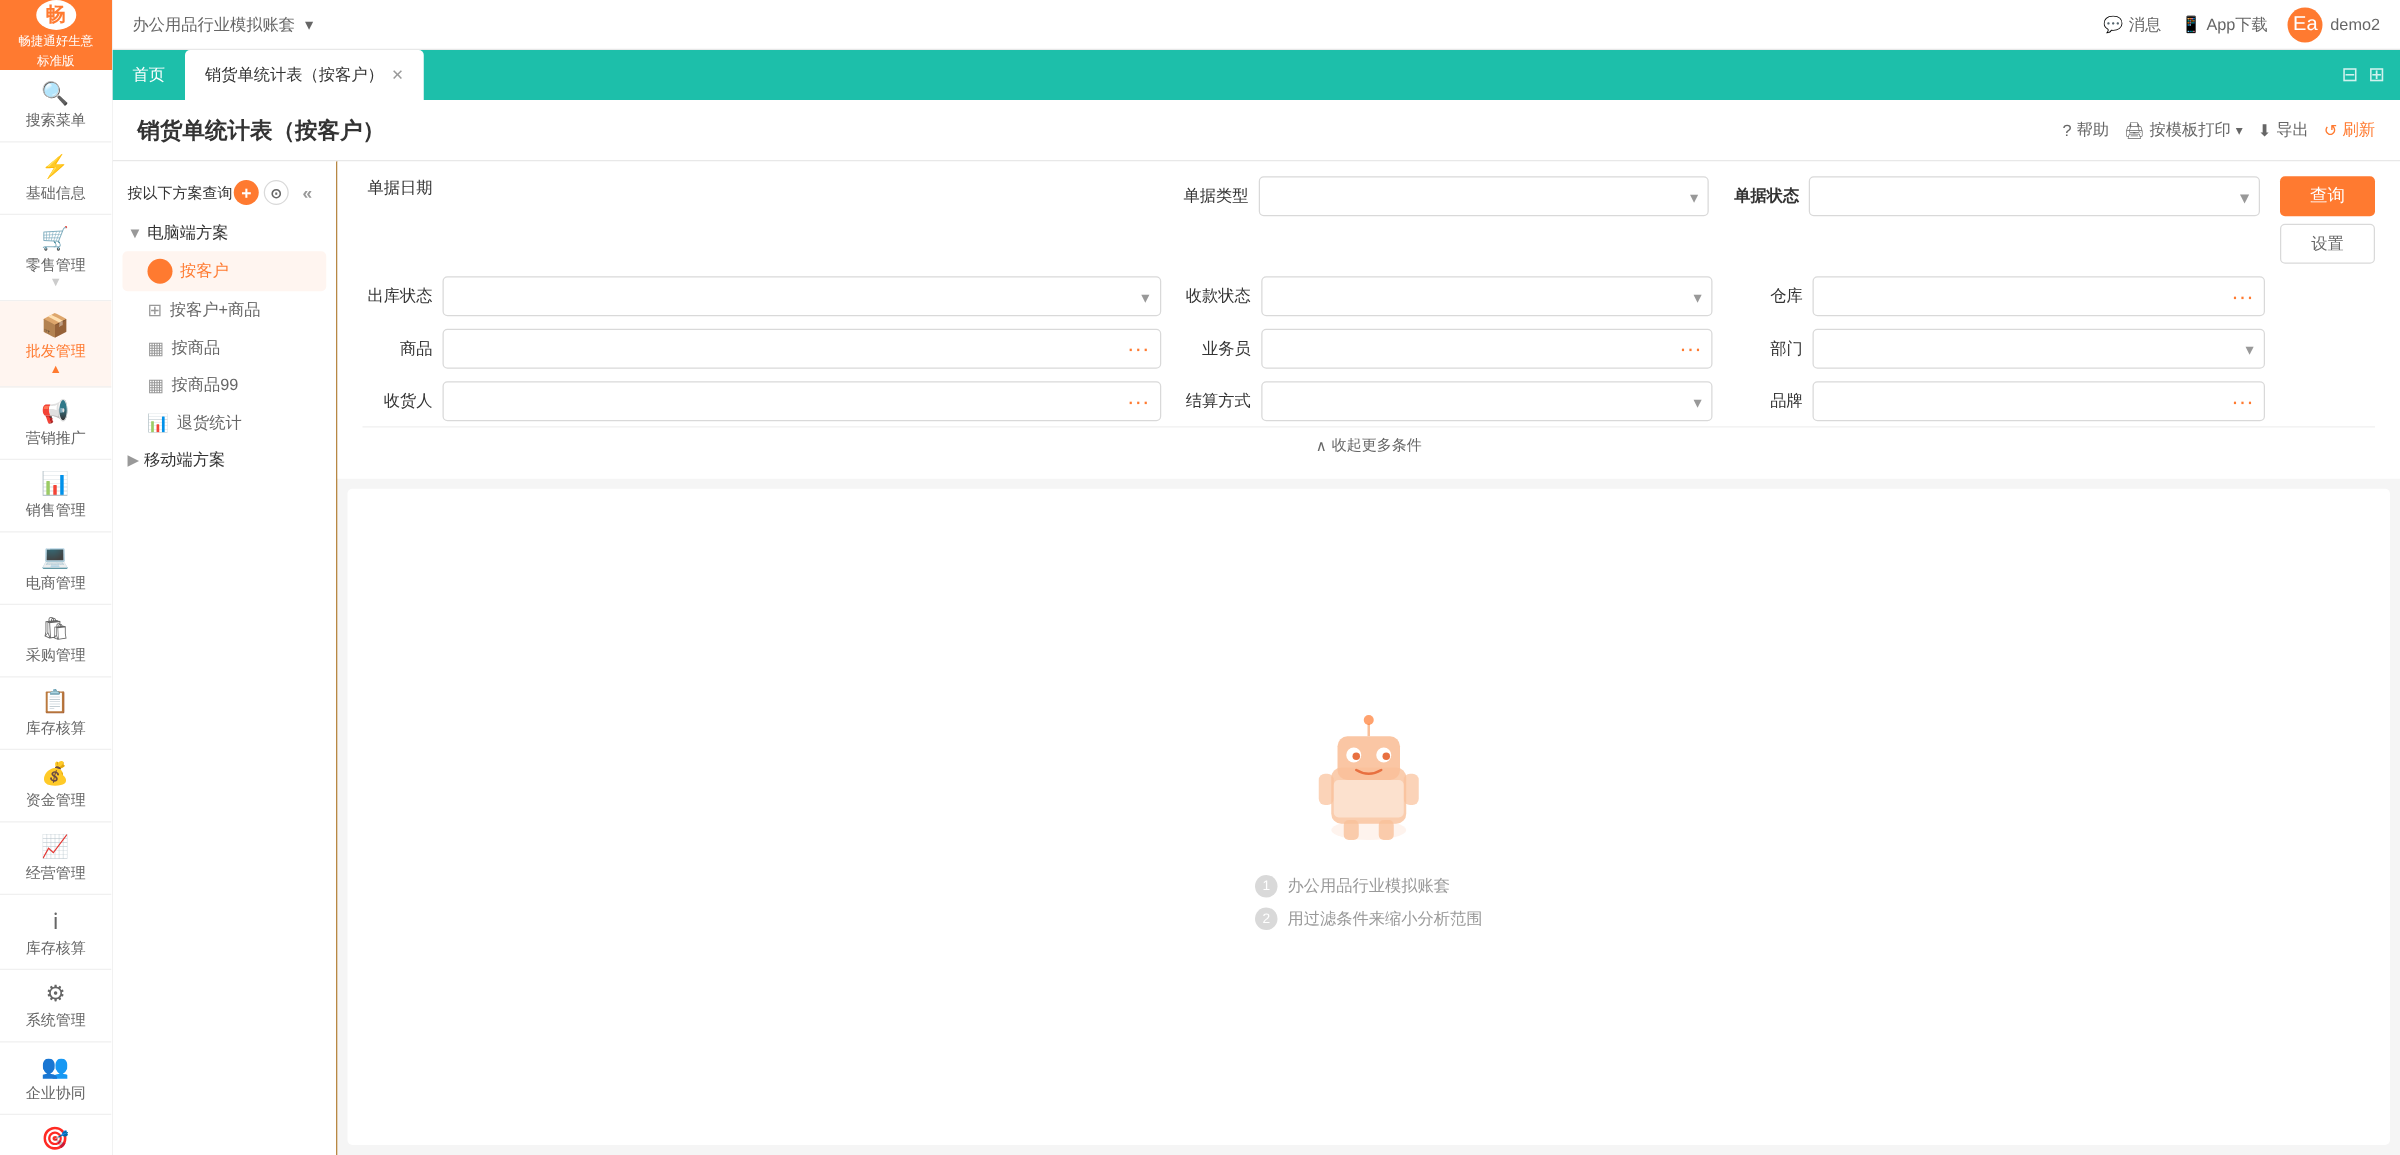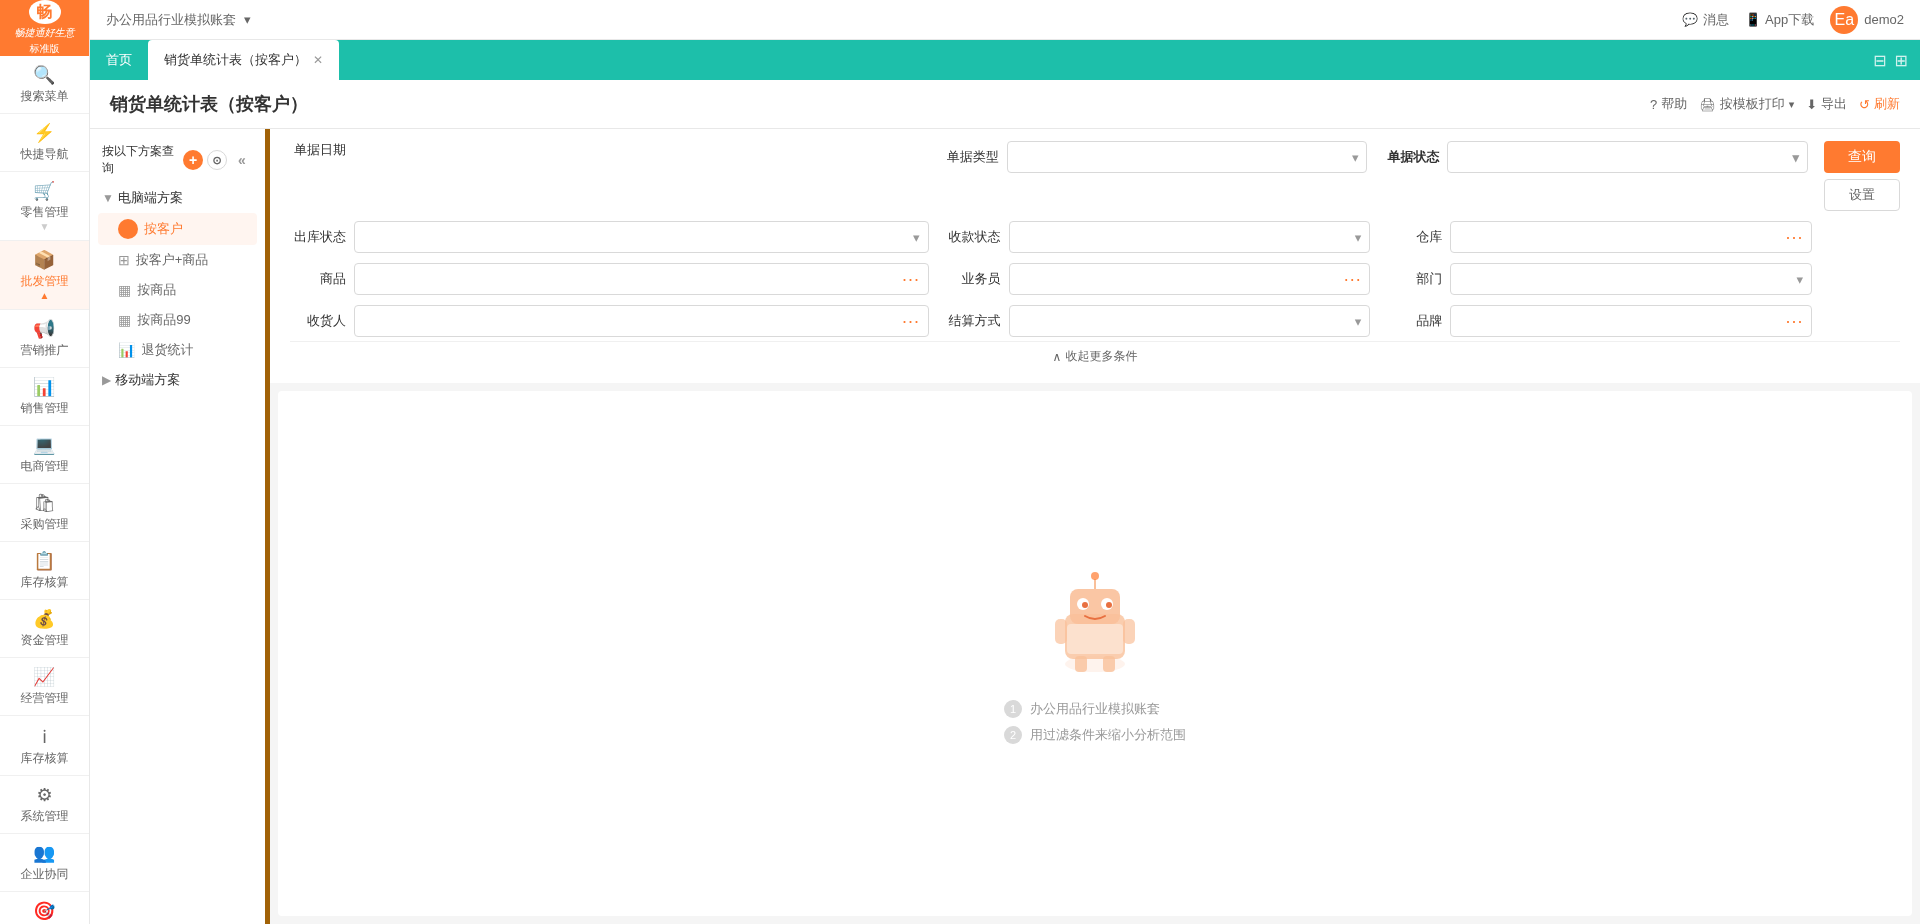--- a/index.html
+++ b/index.html
@@ -42,21 +42,21 @@
     .content { flex: 1; background: #f5f5f5; display: flex; flex-direction: column; overflow: hidden; }
     .content-header { background: #fff; padding: 12px 20px 0 20px; display: flex; align-items: center; justify-content: space-between; flex-shrink: 0; border-bottom: 1px solid #e8e8e8; }
     .page-title { font-size: 18px; font-weight: bold; color: #333; padding-bottom: 12px; }
     .header-actions { display: flex; align-items: center; gap: 12px; padding-bottom: 12px; }
     .header-action-btn { display: flex; align-items: center; gap: 4px; font-size: 13px; color: #666; cursor: pointer; }
     .export-btn { display: flex; align-items: center; gap: 4px; }
     .refresh-btn { display: flex; align-items: center; gap: 4px; color: #ff7a30; }
 
     
     .main-body { display: flex; flex: 1; overflow: hidden; }
-    .left-panel { width: 180px; background: #fff; border-right: 5px solid #a16207; padding: 8px 0; flex-shrink: 0; overflow-y: auto; }
+    .left-panel { width: 180px; background: #fff; border-right: 1px solid #a16207; padding: 8px 0; flex-shrink: 0; overflow-y: auto; }
     .left-panel-header { display: flex; align-items: center; justify-content: space-between; padding: 6px 12px; font-size: 13px; color: #333; font-weight: bold; }
     .left-panel-actions { display: flex; align-items: center; gap: 4px; }
     .panel-icon-btn { width: 22px; height: 22px; border-radius: 50%; background: #ff7a30; display: flex; align-items: center; justify-content: center; color: #fff; font-size: 13px; cursor: pointer; }
     .panel-icon-btn.outline { background: transparent; border: 1px solid #d9d9d9; color: #666; }
     .panel-icon-btn.collapse { background: transparent; color: #999; font-size: 16px; border: none; }
     .tree-group { padding: 0 8px; }
     .tree-group-label { display: flex; align-items: center; gap: 4px; padding: 6px 4px; font-size: 13px; color: #333; cursor: pointer; }
     .tree-group-label .arrow { color: #999; font-size: 12px; }
     .tree-item { display: flex; align-items: center; gap: 6px; padding: 6px 8px 6px 20px; font-size: 13px; color: #666; cursor: pointer; border-radius: 4px; }
     .tree-item.active { background: #fff5f0; color: #ff7a30; }
@@ -87,31 +87,31 @@
     .tip-num { width: 18px; height: 18px; border-radius: 50%; background: #d9d9d9; color: #fff; font-size: 11px; display: flex; align-items: center; justify-content: center; flex-shrink: 0; }
   </style>
 </head>
 <body>
 
 <div class="sidebar">
   <div class="sidebar-logo">
     <div class="sidebar-logo-icon">
       <span>畅</span>
     </div>
-    <div class="sidebar-logo-text" style="font-size:10px;font-style:italic;">畅捷通好生意</div>
+    <div class="sidebar-logo-text" style="font-size:10px;">畅捷通好生意</div>
     <div class="sidebar-logo-text" style="font-size:10px;">标准版</div>
   </div>
 
   <div class="sidebar-item-group">
     <div class="sidebar-item-icon">🔍</div>
     <div class="sidebar-item-label">搜索菜单</div>
   </div>
   <div class="sidebar-item-group">
     <div class="sidebar-item-icon">⚡</div>
-    <div class="sidebar-item-label">快捷导航</div>
+    <div class="sidebar-item-label">基础信息</div>
   </div>
   <div class="sidebar-item-group">
     <div class="sidebar-item-icon">🛒</div>
     <div class="sidebar-item-label">零售管理</div>
     <div class="sidebar-item-icon" style="font-size:10px;color:#ccc;">▼</div>
   </div>
   <div class="sidebar-item-group active">
     <div class="sidebar-item-icon">📦</div>
     <div class="sidebar-item-label active">批发管理</div>
     <div class="sidebar-item-icon" style="font-size:10px;color:#ff7a30;">▲</div>

